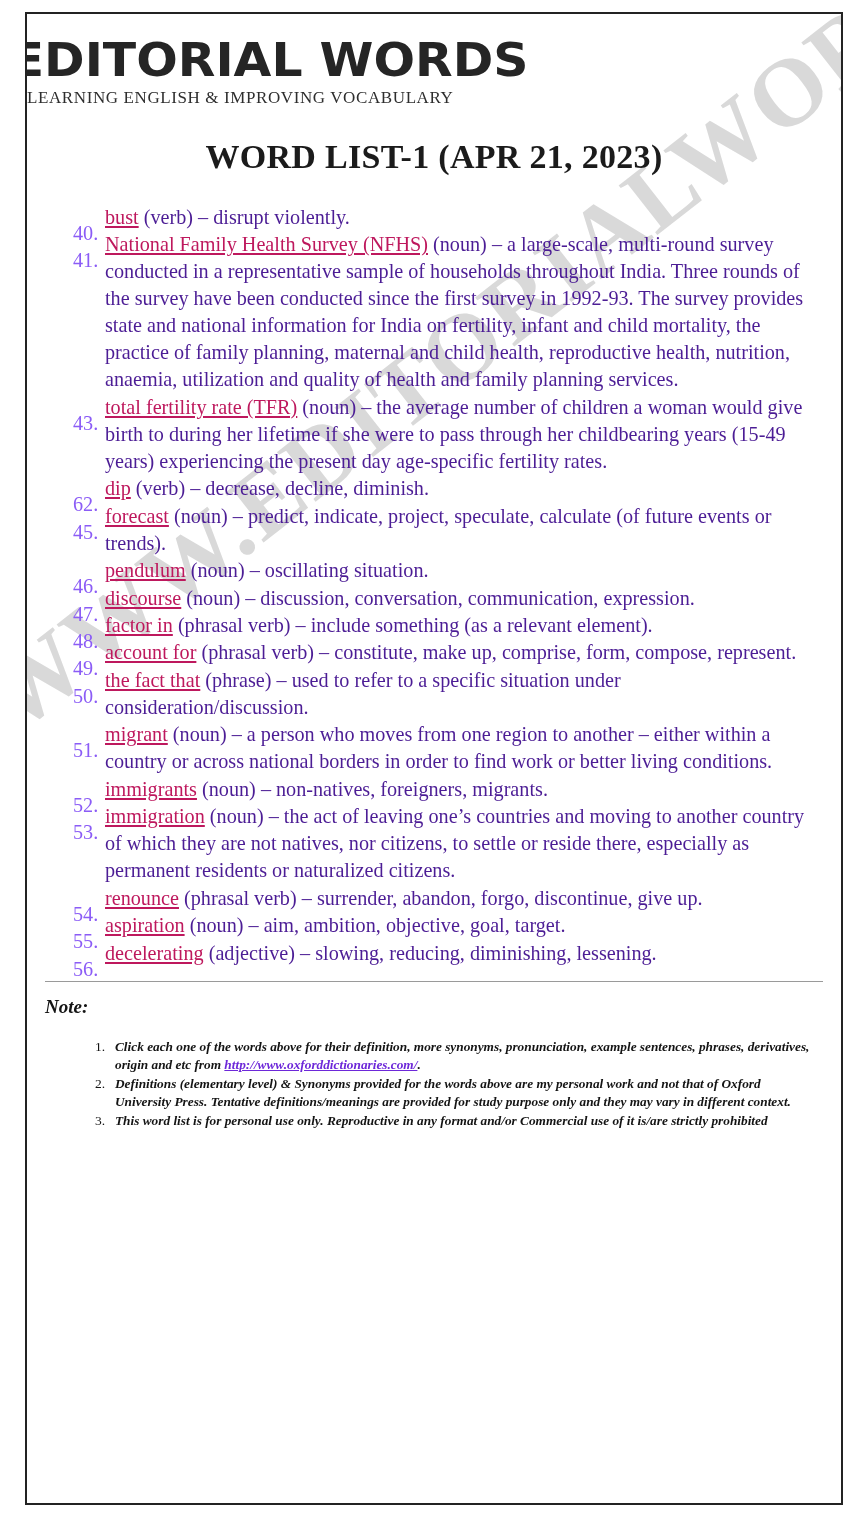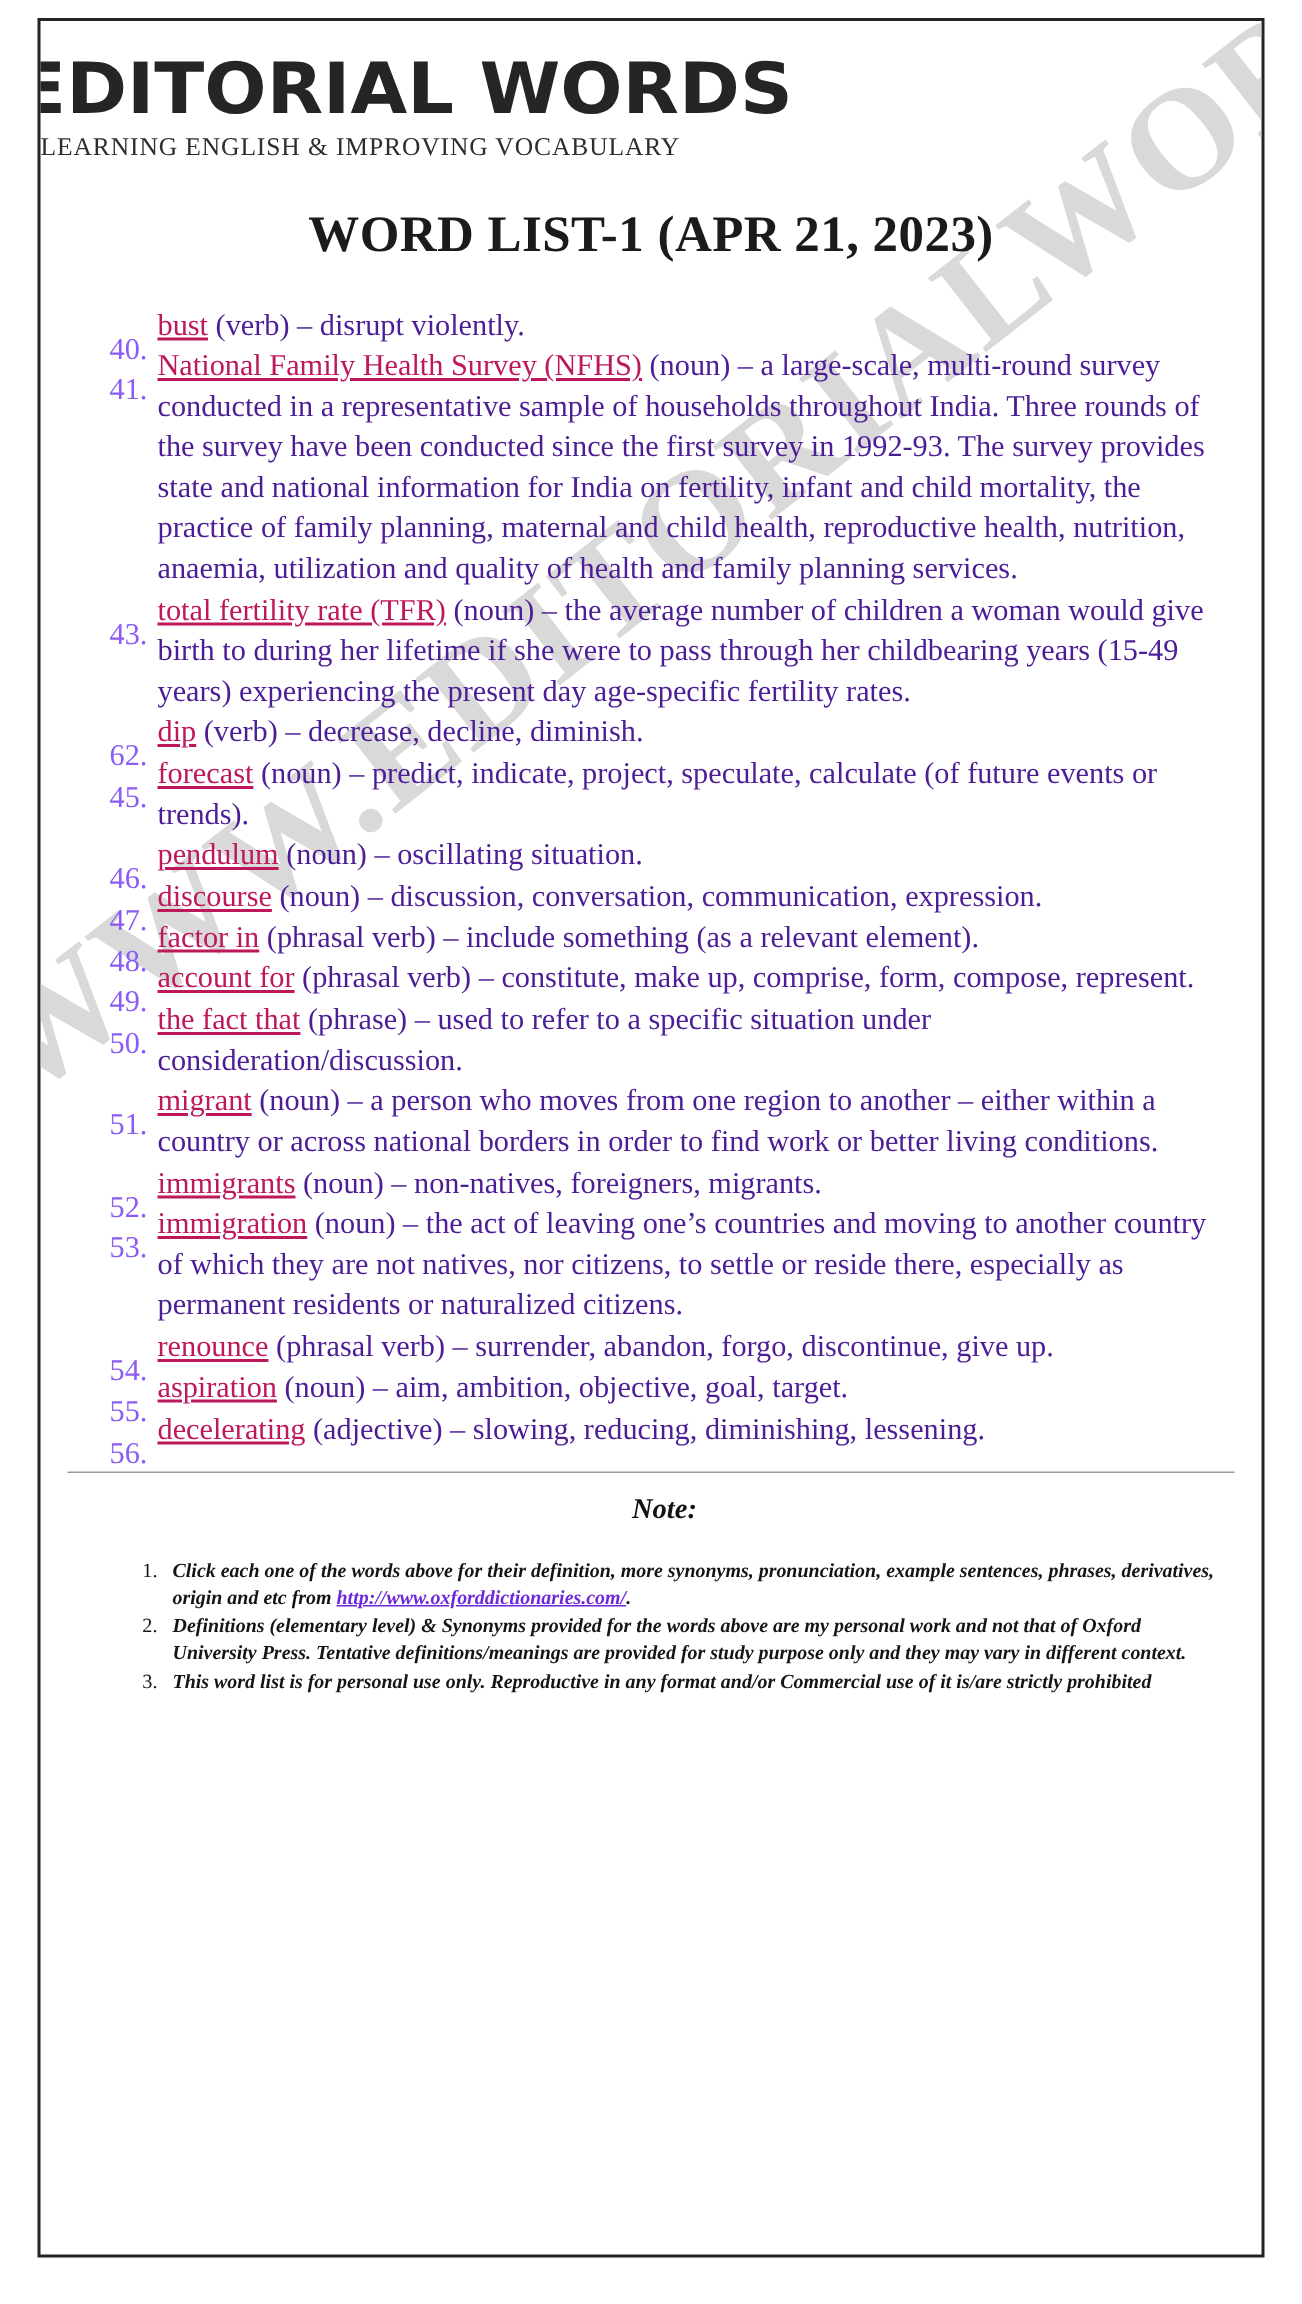--- a/index.html
+++ b/index.html
@@ -122,21 +122,20 @@
     margin: 14px 18px 0 18px;
   }
 
   
   .note-label {
     font-size: 19px;
     font-weight: 700;
     font-style: italic;
     margin: 14px 0 0 18px;
     color: #141414;
-    text-align: center;
   }
   ol.notes {
     list-style: none;
     margin: 20px 0 0 0;
     padding: 0 28px 0 62px;
     font-size: 13.3px;
     line-height: 1.355;
     font-weight: 700;
     font-style: italic;
     color: #141414;

